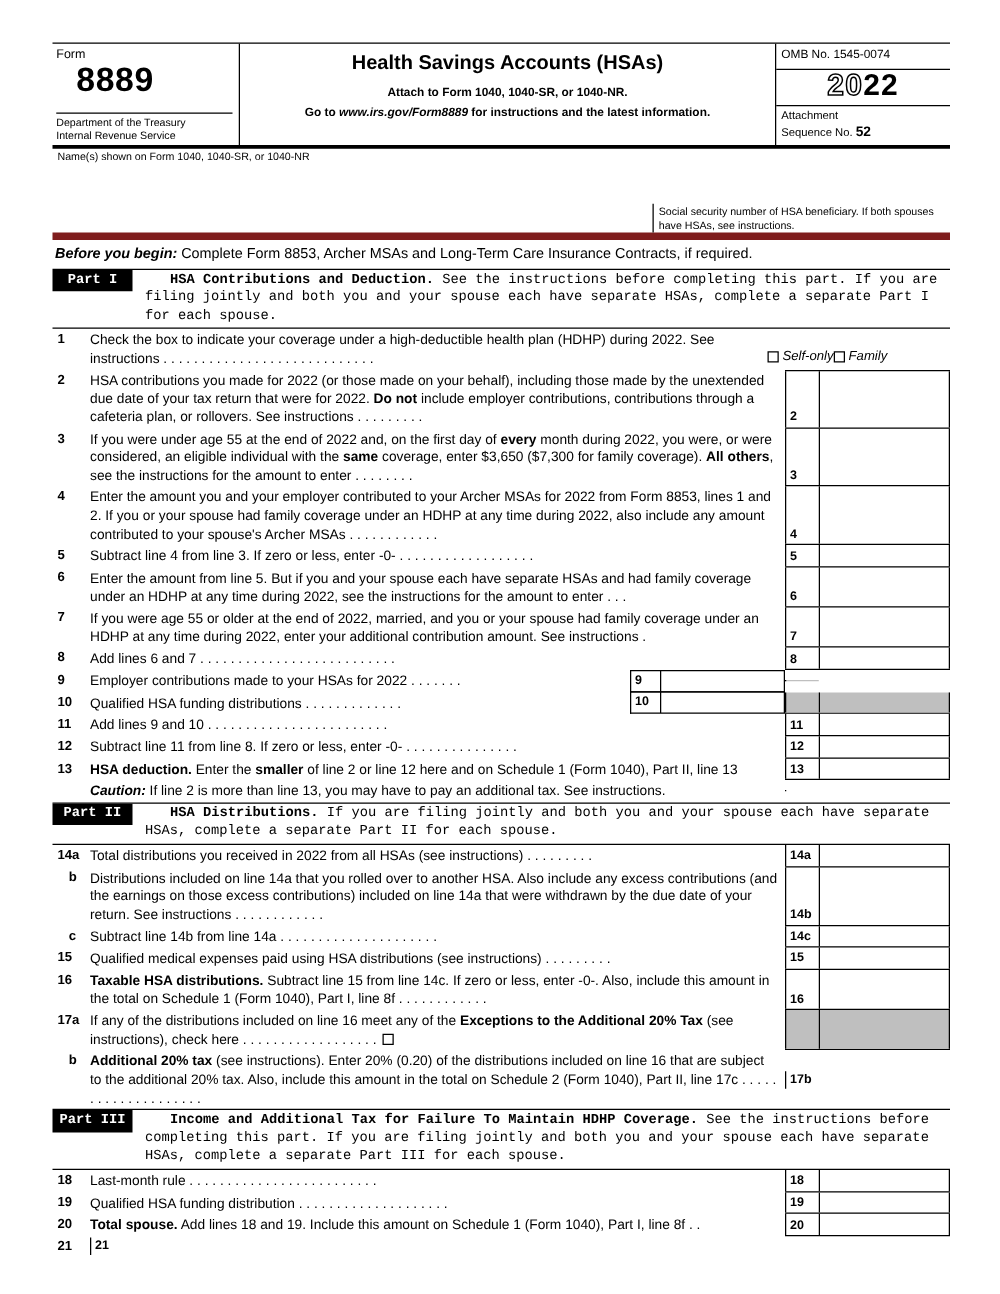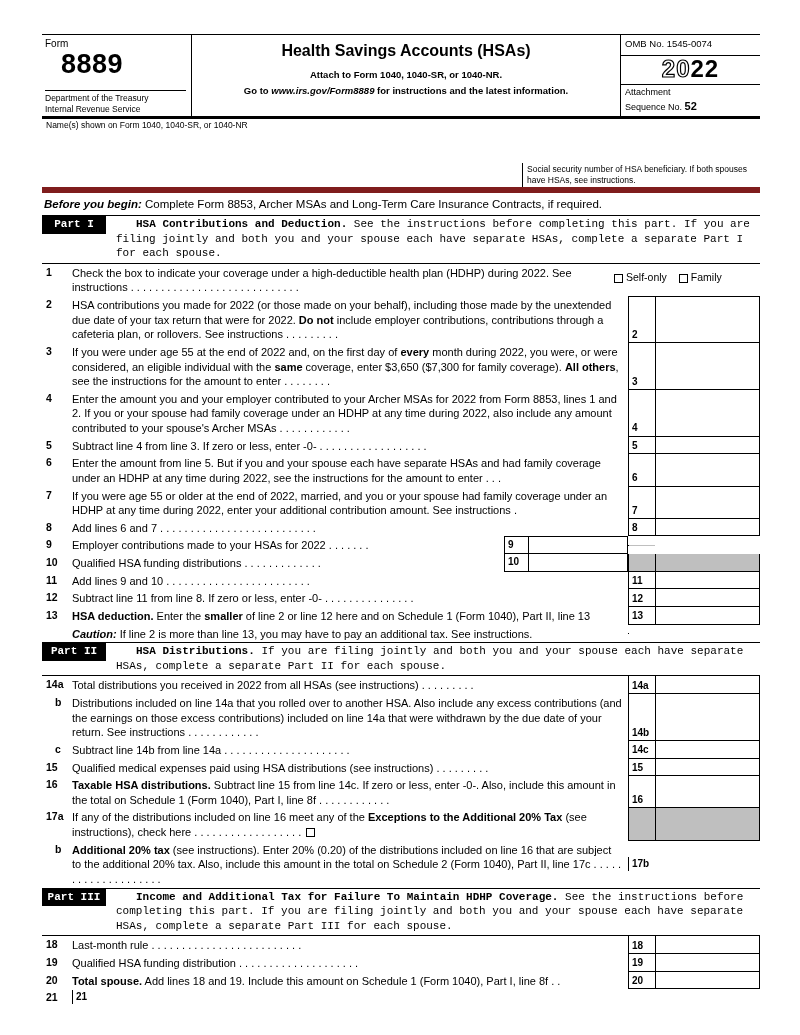--- a/index.html
+++ b/index.html
@@ -59,21 +59,21 @@
   .grayamt .ramt { background:#bfbfbf; }
 
   
   .ibox { border:1px solid #000; flex:none; }
   .inum { width:24px; font-weight:bold; padding:1px 0 0 3px; font-size:10px; border-right:none; }
   .iamt { width:100px; }
   .mtn { margin-top:-1px; }
 
   
   .cb { display:inline-block; width:9px; height:9px; border:1px solid #000; background:#fff; vertical-align:-1px; flex:none; }
-  .cbarea { width:150px; flex:none; display:flex; align-items:center; gap:12px; padding:0 2px 3px 4px; }
+  .cbarea { width:150px; flex:none; display:flex; align-items:flex-end; padding:0 2px 3px 4px;font-style:italic; }
   .cbitem { display:flex; align-items:center; gap:3px; font-size:10.5px; }
   .ltext .cb { margin-left:5px; }
 
   
   .footer { display:flex; border-top:1px solid #000; padding-top:3px; font-size:10px; align-items:baseline; }
   .fleft { font-weight:bold; flex:1; }
   .fcat { width:200px; text-align:center; }
   .fright { width:140px; text-align:right; font-size:10.5px; }
   .fright b { font-size:12px; }
 </style>

